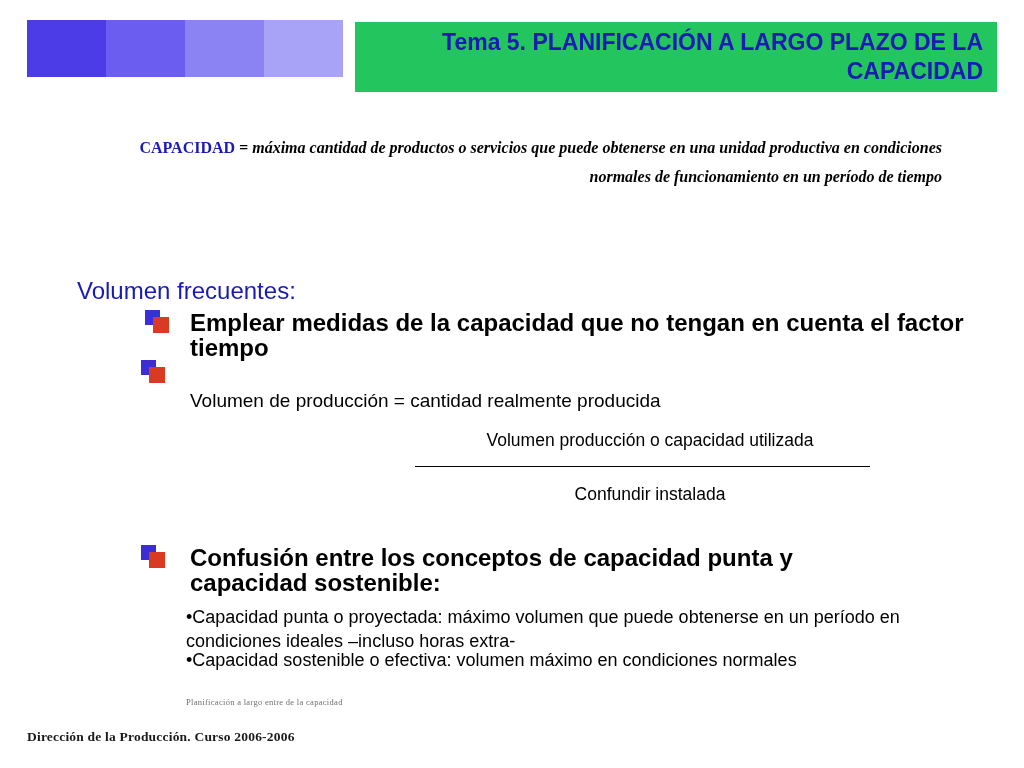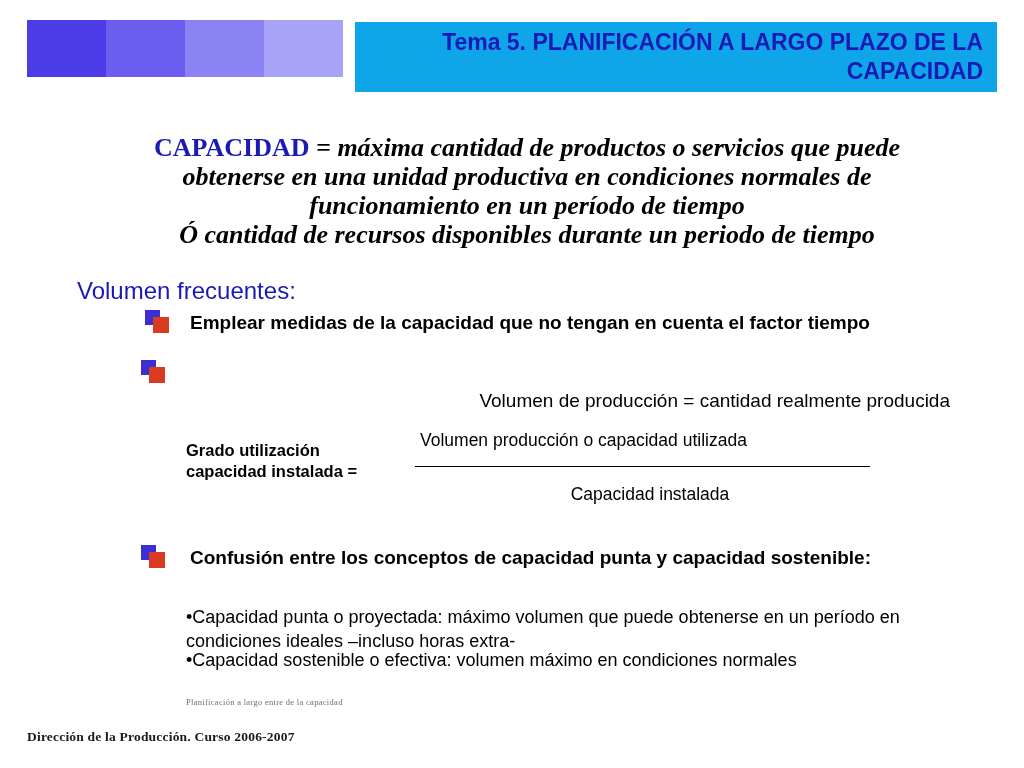--- a/index.html
+++ b/index.html
@@ -31,46 +31,46 @@
     width: 79px;
     height: 57px;
   }
   
   .title-bar {
     position: absolute;
     left: 355px;
     top: 22px;
     width: 642px;
     height: 70px;
-    background: #0ea5e9;
+    background: #22c55e;
     display: flex;
     align-items: center;
     justify-content: flex-end;
     padding-right: 14px;
     box-sizing: border-box;
   }
   .title-text {
     color: #1a1ab4;
     font-weight: bold;
     font-size: 23px;
     line-height: 29px;
     text-align: right;
     font-family: "Liberation Sans", sans-serif;
   }
   
   .definition {
     position: absolute;
     left: 112px;
     top: 133px;
     width: 830px;
-    text-align: center;
+    text-align: right;
     font-family: "Liberation Serif", serif;
     font-style: italic;
     font-weight: bold;
-    font-size: 26px;
+    font-size: 16px;
     line-height: 29px;
     color: #000000;
   }
   .definition .kw {
     color: #1a1ab4;
     font-style: normal;
     font-weight: bold;
     font-family: "Liberation Serif", serif;
   }
   .definition .line2 {
@@ -104,21 +104,21 @@
     left: 8px;
     top: 7px;
     width: 16px;
     height: 16px;
     background: #d83a22;
   }
   
   .bullet-text {
     position: absolute;
     font-weight: bold;
-    font-size: 19px;
+    font-size: 24px;
     color: #000000;
     line-height: 25px;
   }
   .plain-text {
     position: absolute;
     font-size: 19px;
     color: #000000;
     line-height: 25px;
   }
   
@@ -130,20 +130,21 @@
     font-weight: bold;
     font-size: 16.5px;
     line-height: 21px;
     color: #000000;
   }
   .formula-num {
     position: absolute;
     left: 420px;
     top: 430px;
     width: 460px;
+    text-align: center;
     font-size: 17.5px;
     color: #000000;
   }
   .formula-bar {
     position: absolute;
     left: 415px;
     top: 466px;
     width: 455px;
     height: 1px;
     background: #000000;
@@ -196,47 +197,45 @@
     <div class="block" style="background:#8b83f4"></div>
     <div class="block" style="background:#a9a3f8"></div>
   </div>
 
   <div class="title-bar">
     <div class="title-text">Tema 5. PLANIFICACIÓN A LARGO PLAZO DE LA CAPACIDAD</div>
   </div>
 
   <div class="definition">
     <span class="kw">CAPACIDAD</span><span> = </span><span>máxima cantidad de productos o servicios que puede obtenerse en una unidad productiva en condiciones normales de funcionamiento en un período de tiempo</span>
-    <span class="line2">Ó cantidad de recursos disponibles durante un periodo de tiempo</span>
   </div>
 
   <div class="errors-heading">Volumen frecuentes:</div>
 
   <div class="bullet-marker" style="left:145px; top:310px;">
     <div class="sq-back"></div>
     <div class="sq-front"></div>
   </div>
   <div class="bullet-text" style="left:190px; top:310px; width:825px;">Emplear medidas de la capacidad que no tengan en cuenta el factor tiempo</div>
 
   <div class="bullet-marker" style="left:141px; top:360px;">
     <div class="sq-back"></div>
     <div class="sq-front"></div>
   </div>
-  <div class="plain-text" style="left:190px; top:388px; width:760px;text-align:right;">Volumen de producción = cantidad realmente producida</div>
-
-  <div class="formula-label">Grado utilización capacidad instalada =</div>
+  <div class="plain-text" style="left:190px; top:388px; width:760px;">Volumen de producción = cantidad realmente producida</div>
+
   <div class="formula-num">Volumen producción o capacidad utilizada</div>
   <div class="formula-bar"></div>
-  <div class="formula-den">Capacidad instalada</div>
+  <div class="formula-den">Confundir instalada</div>
 
   <div class="bullet-marker" style="left:141px; top:545px;">
     <div class="sq-back"></div>
     <div class="sq-front"></div>
   </div>
   <div class="bullet-text" style="left:190px; top:545px; width:720px;">Confusión entre los conceptos de capacidad punta y capacidad sostenible:</div>
 
   <div class="sub-bullet" style="left:186px; top:648px; width:810px;">•Capacidad sostenible o efectiva: volumen máximo en condiciones normales</div>
   <div class="sub-bullet" style="left:186px; top:605px; width:810px;">•Capacidad punta o proyectada: máximo volumen que puede obtenerse en un período en condiciones ideales –incluso horas extra-</div>
 
   <div class="footer-small">Planificación a largo entre de la capacidad</div>
-  <div class="footer-main">Dirección de la Producción. Curso 2006-2007</div>
+  <div class="footer-main">Dirección de la Producción. Curso 2006-2006</div>
 
 </div>
 
 </body></html>

